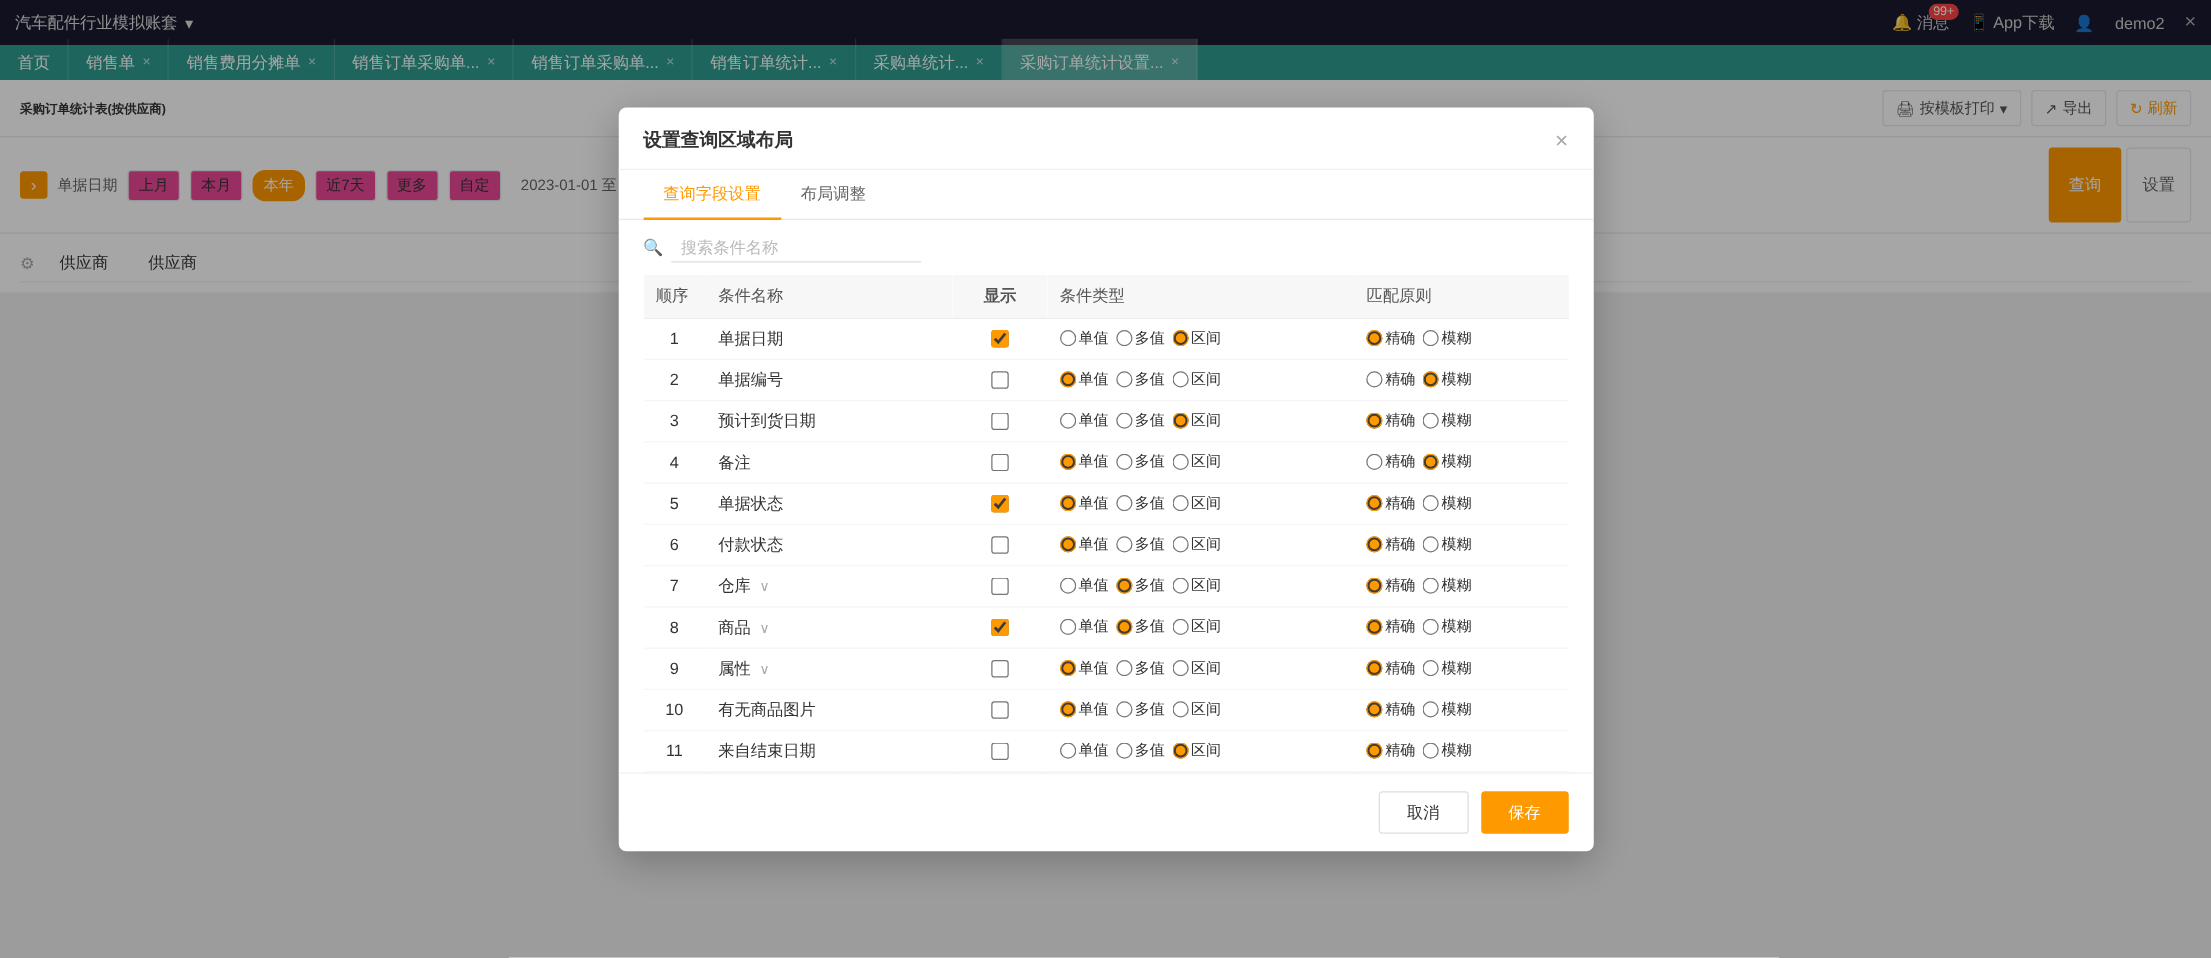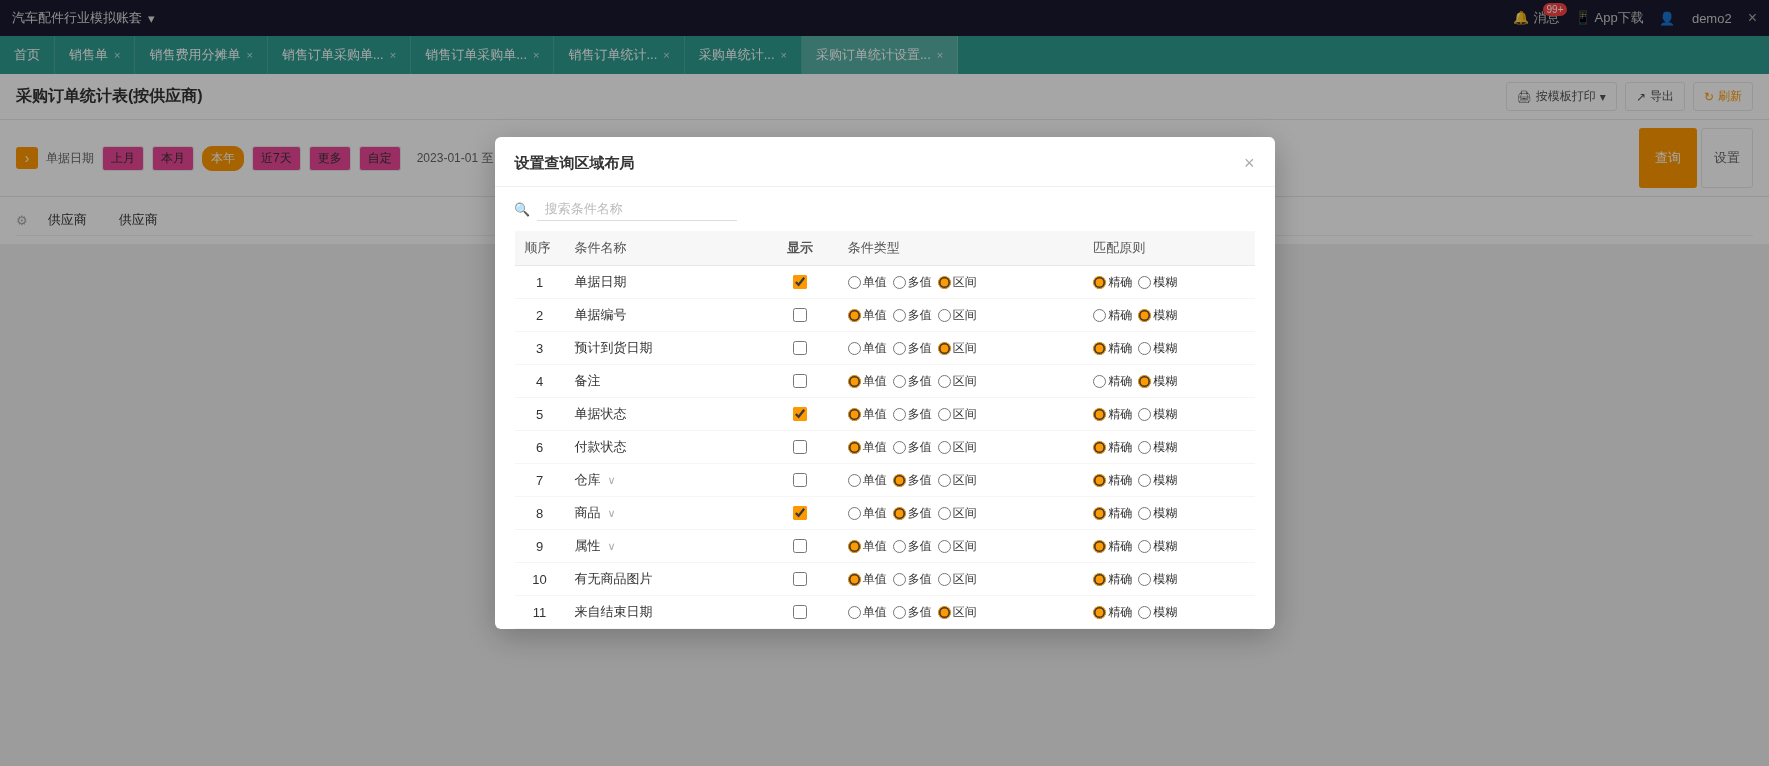--- a/index.html
+++ b/index.html
@@ -19,21 +19,21 @@
     .top-nav-right { display: flex; align-items: center; gap: 16px; font-size: 13px; color: #ccc; }
     .top-nav-right .notif { position: relative; }
     .top-nav-right .badge {
       background: #ff4444; color: white; font-size: 10px;
       border-radius: 8px; padding: 1px 4px; position: absolute; top: -6px; right: -8px;
     }
     .close-x { color: #aaa; cursor: pointer; font-size: 16px; }
 
     
     .tab-bar {
-      height: 38px;
+      height: 28px;
       background: #2d9c8f;
       display: flex;
       align-items: center;
       padding: 0 0 0 0;
       gap: 0;
     }
     .tab-item {
       height: 38px;
       padding: 0 14px;
       display: flex;
@@ -51,21 +51,21 @@
     
     .page-header {
       height: 46px;
       background: white;
       display: flex;
       align-items: center;
       padding: 0 16px;
       justify-content: space-between;
       border-bottom: 1px solid #e8e8e8;
     }
-    .page-title { font-size: 16px; font-weight: bold; color: #333; }
+    .page-title { font-size: 10px; font-weight: bold; color: #333; }
     .page-actions { display: flex; align-items: center; gap: 8px; }
     .btn-print {
       border: 1px solid #e8e8e8; background: white; padding: 5px 10px;
       border-radius: 3px; cursor: pointer; font-size: 12px; color: #555;
       display: flex; align-items: center; gap: 4px;
     }
     .btn-export { border: 1px solid #e8e8e8; background: white; padding: 5px 10px; border-radius: 3px; cursor: pointer; font-size: 12px; color: #555; display: flex; align-items: center; gap: 4px; }
     .btn-refresh { border: 1px solid #e8e8e8; background: white; padding: 5px 10px; border-radius: 3px; cursor: pointer; font-size: 12px; color: #f90; display: flex; align-items: center; gap: 4px; }
 
     
@@ -338,20 +338,28 @@
 </div>
 
 <div class="overlay">
   <div class="dialog">
 
     <div class="dialog-header">
       <span class="dialog-title">设置查询区域布局</span>
       <button class="dialog-close">×</button>
     </div>
 
+    <div class="dialog-tabs">
+      <div class="dialog-tab active">
+        <span>查询字段设置</span>
+      </div>
+      <div class="dialog-tab">
+        <span>布局调整</span>
+      </div>
+    </div>
 
     <div class="dialog-search">
       <span style="color:#aaa;">🔍</span>
       <input class="dialog-search-input" type="text" placeholder="搜索条件名称" style="">
     </div>
 
     <div class="dialog-table-wrap">
       <table class="dialog-table">
         <thead>
           <tr>
@@ -768,14 +776,18 @@
                     <input type="radio" name="match-10" style="">
                     <span>模糊</span>
                   </label>
                 </div>
               </td>
             </tr>
           </tbody>
       </table>
     </div>
 
+    <div class="dialog-footer">
+      <button class="btn-cancel">取消</button>
+      <button class="btn-save">保存</button>
+    </div>
   </div>
 </div>
 
 </body></html>

